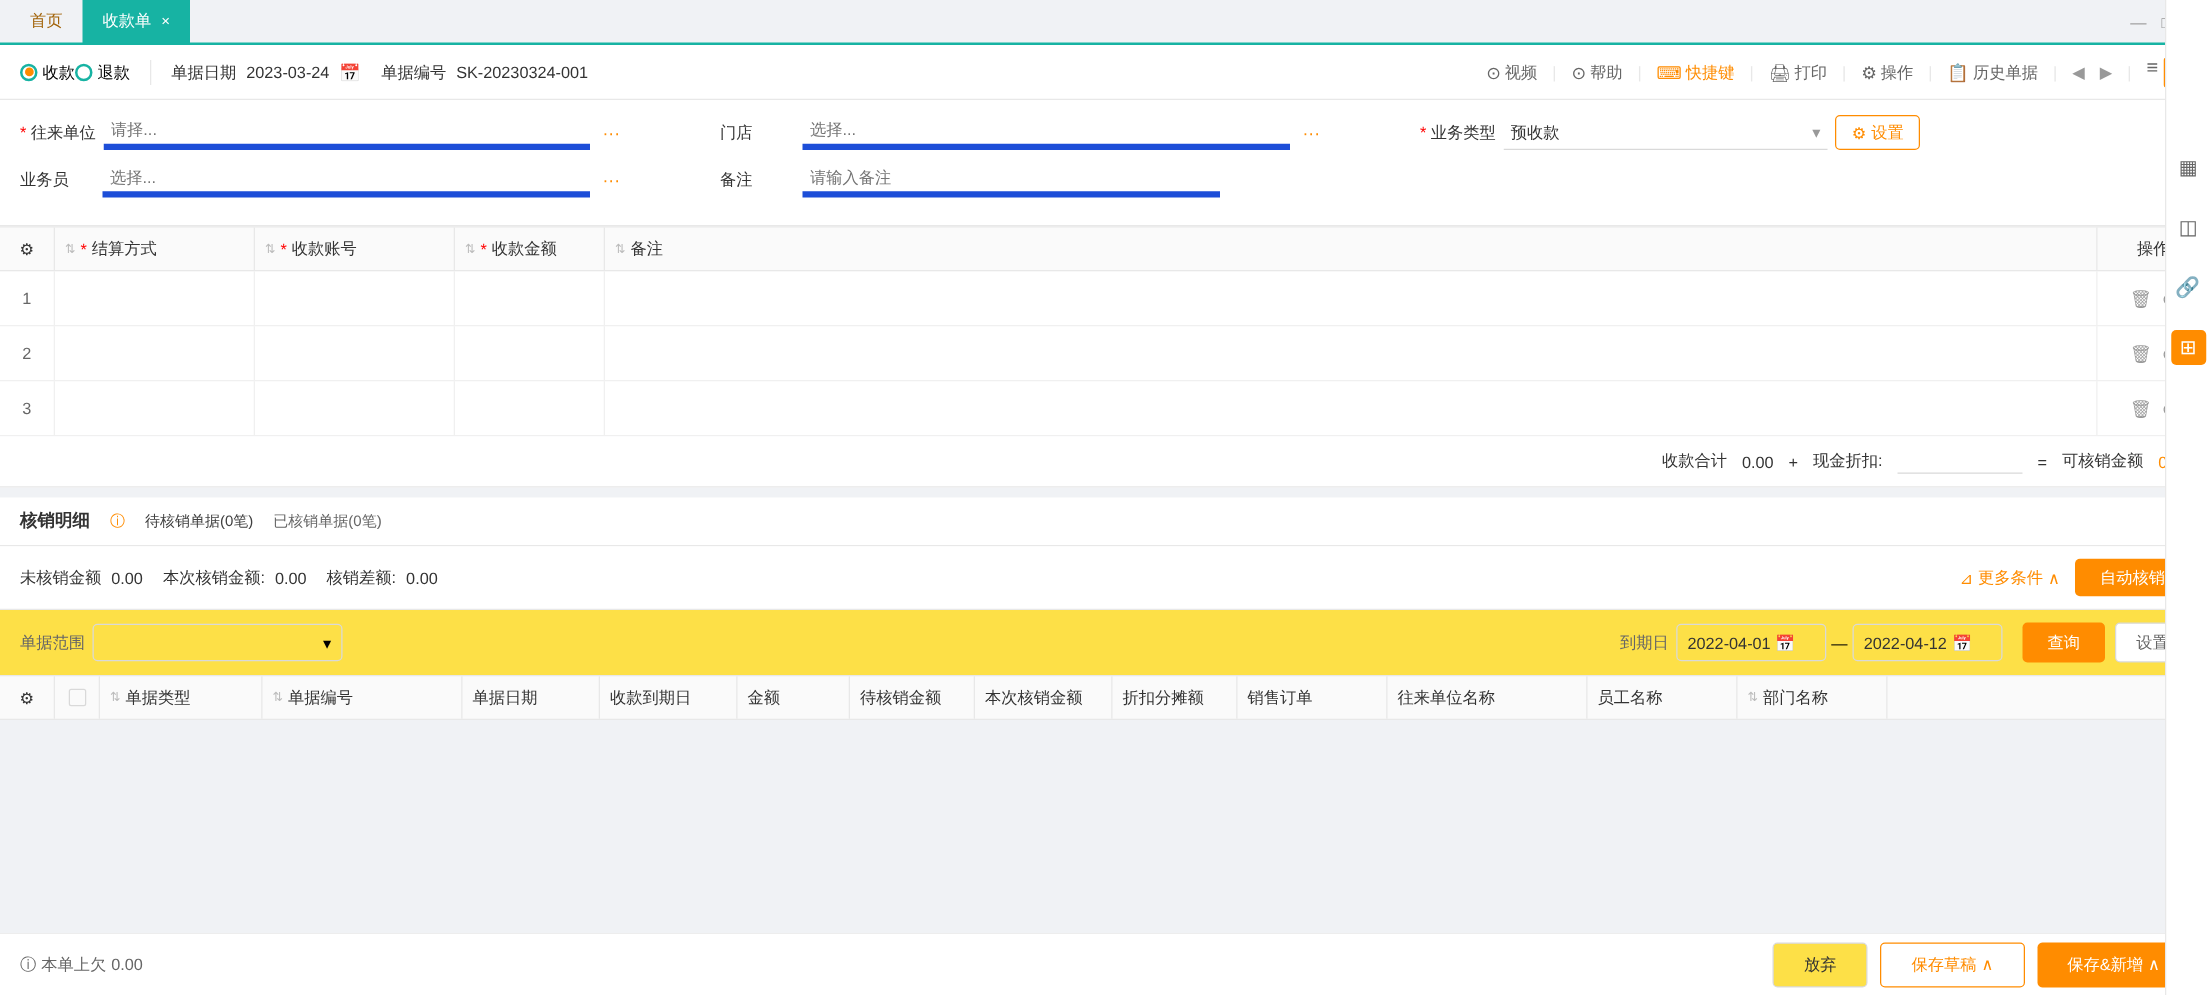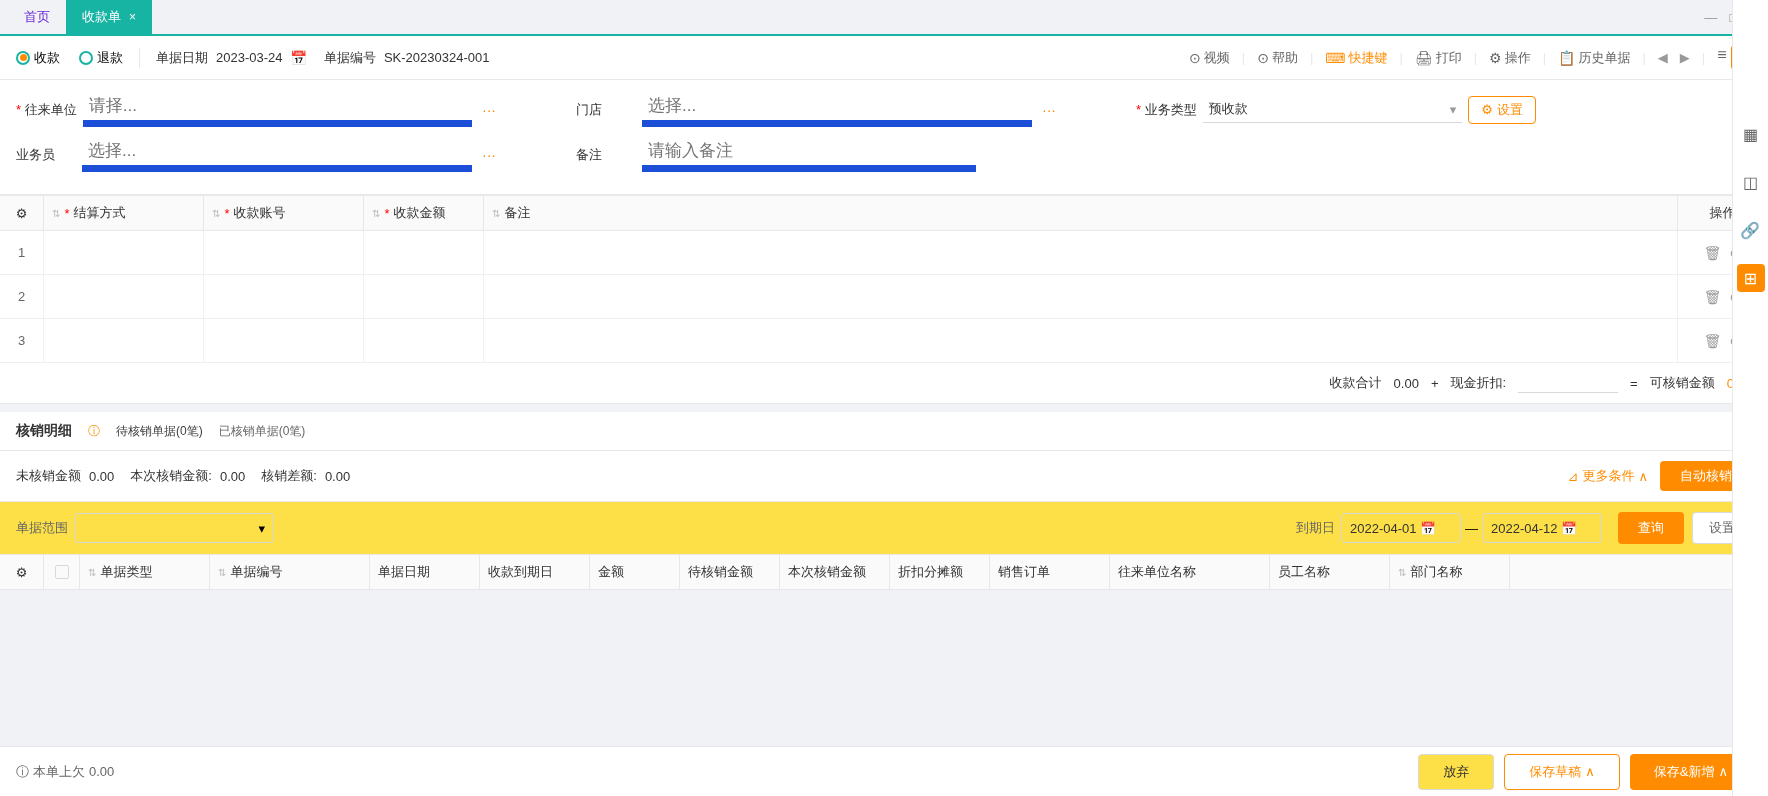--- a/index.html
+++ b/index.html
@@ -3,51 +3,51 @@
   <meta charset="utf-8">
   <style>
     * { box-sizing: border-box; margin: 0; padding: 0; font-family: 'Microsoft YaHei', Arial, sans-serif; font-size: 13px; }
     body { background: #f0f2f5; overflow: hidden; width: 1768px; height: 796px; }
 
     
     .tab-bar {
       display: flex; align-items: center; background: #f0f2f5; border-bottom: 2px solid #17b3a3; height: 36px; padding: 0 8px;
     }
     .tab-home {
-      padding: 0 16px; height: 36px; line-height: 36px; color: #6d28d9; cursor: pointer; font-size: 13px;
+      padding: 0 16px; height: 36px; line-height: 36px; color: #a16207; cursor: pointer; font-size: 13px;
     }
     .tab-active {
       background: #17b3a3; color: #fff; padding: 0 16px; height: 36px; line-height: 36px; display: flex; align-items: center; gap: 8px; cursor: pointer;
     }
     .tab-close { color: #fff; cursor: pointer; font-size: 12px; }
     .tab-bar-right { margin-left: auto; display: flex; gap: 12px; color: #999; font-size: 16px; cursor: pointer; }
 
     
     .toolbar {
       background: #fff; border-bottom: 1px solid #e8e8e8; height: 44px; display: flex; align-items: center; padding: 0 16px; gap: 16px;
     }
-    .radio-group { display: flex; align-items: center; gap: 19px; }
+    .radio-group { display: flex; align-items: center; gap: 0; }
     .radio-item { display: flex; align-items: center; gap: 4px; cursor: pointer; }
     .radio-dot { width: 14px; height: 14px; border-radius: 50%; border: 2px solid #17b3a3; display: flex; align-items: center; justify-content: center; }
     .radio-dot.active::after { content: ''; width: 7px; height: 7px; background: #ff8c00; border-radius: 50%; }
     .toolbar-divider { width: 1px; height: 20px; background: #e8e8e8; }
     .doc-info { display: flex; align-items: center; gap: 8px; color: #333; }
     .doc-icon { color: #ff8c00; font-size: 14px; cursor: pointer; }
     .toolbar-actions { margin-left: auto; display: flex; align-items: center; gap: 12px; color: #666; font-size: 12px; }
     .toolbar-btn { display: flex; align-items: center; gap: 3px; cursor: pointer; color: #666; }
     .toolbar-btn .icon { font-size: 14px; }
     .toolbar-btn.highlight { color: #ff8c00; }
     .toolbar-nav { display: flex; align-items: center; gap: 4px; color: #999; }
 
     
     .form-area { background: #fff; padding: 12px 16px; border-bottom: 1px solid #e8e8e8; }
     .form-row { display: flex; align-items: center; gap: 0; margin-bottom: 10px; }
     .form-field { display: flex; align-items: center; gap: 6px; flex: 1; }
     .form-label { color: #333; white-space: nowrap; min-width: 60px; }
-    .form-input { flex: 1; border: none; border-bottom: 7px solid #1d4ed8; padding: 4px 6px; color: #ccc; outline: none; font-size: 17px; }
+    .form-input { flex: 1; border: none; border-bottom: 5px solid #1d4ed8; padding: 4px 6px; color: #ccc; outline: none; font-size: 13px; }
     .form-more { color: #ff8c00; cursor: pointer; font-size: 14px; margin-left: 4px; }
     .form-select { display: flex; align-items: center; gap: 4px; flex: 1; border: none; border-bottom: 1px solid #d9d9d9; padding: 4px 6px; cursor: pointer; color: #ccc; position: relative; }
     .form-select .arrow { margin-left: auto; color: #999; }
     .settings-btn { background: #fff; border: 1px solid #ff8c00; color: #ff8c00; padding: 4px 12px; border-radius: 4px; cursor: pointer; font-size: 12px; display: flex; align-items: center; gap: 4px; }
 
     
     .table-container { background: #fff; margin: 0; }
     .table-header { display: flex; align-items: center; background: #fafafa; border-top: 1px solid #e8e8e8; border-bottom: 1px solid #e8e8e8; height: 36px; }
     .table-header .th { display: flex; align-items: center; padding: 0 8px; color: #333; font-weight: 500; border-right: 1px solid #e8e8e8; height: 100%; gap: 4px; }
     .th .sort-icon { color: #bbb; font-size: 10px; cursor: pointer; }

